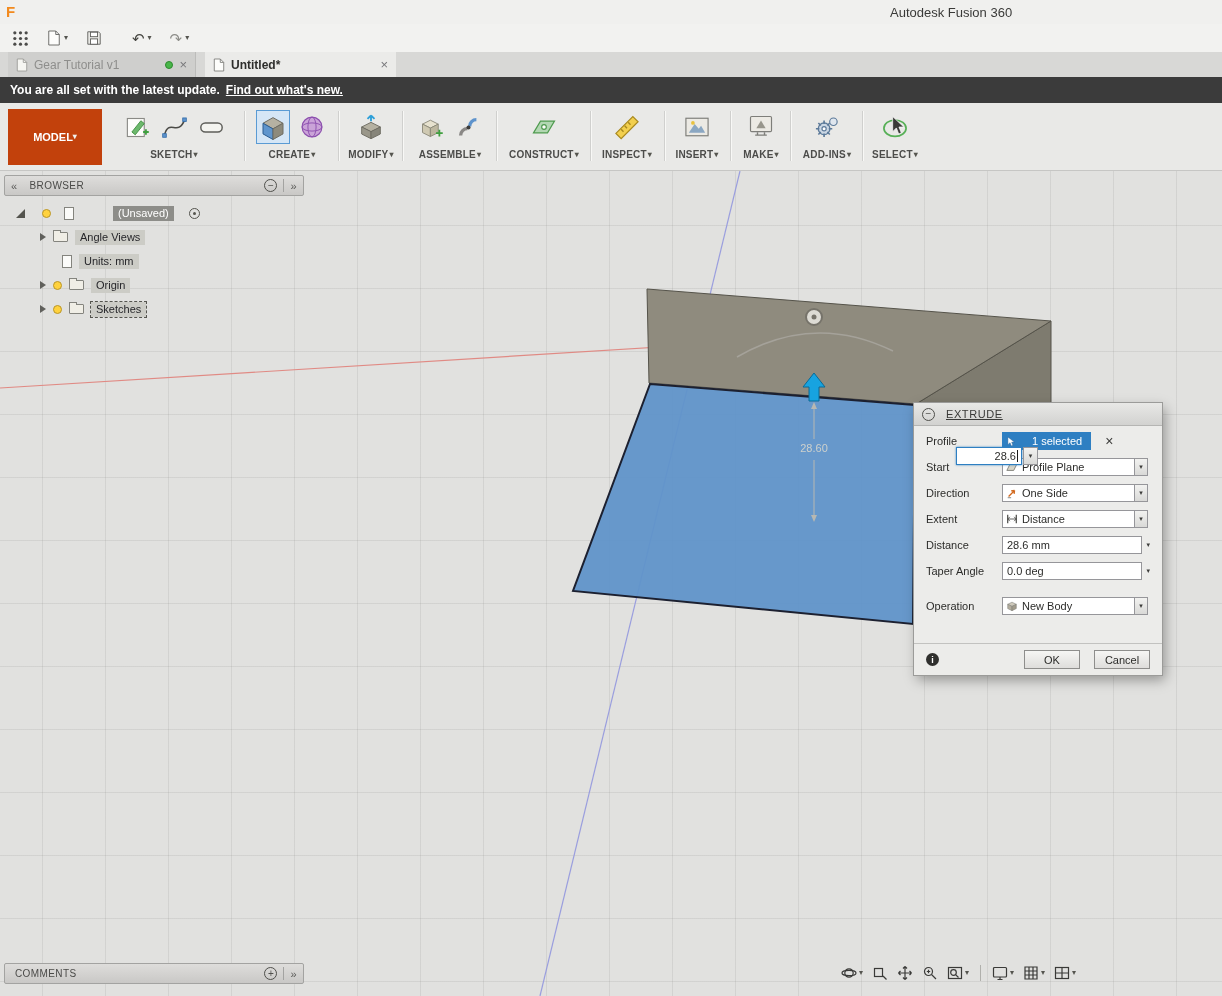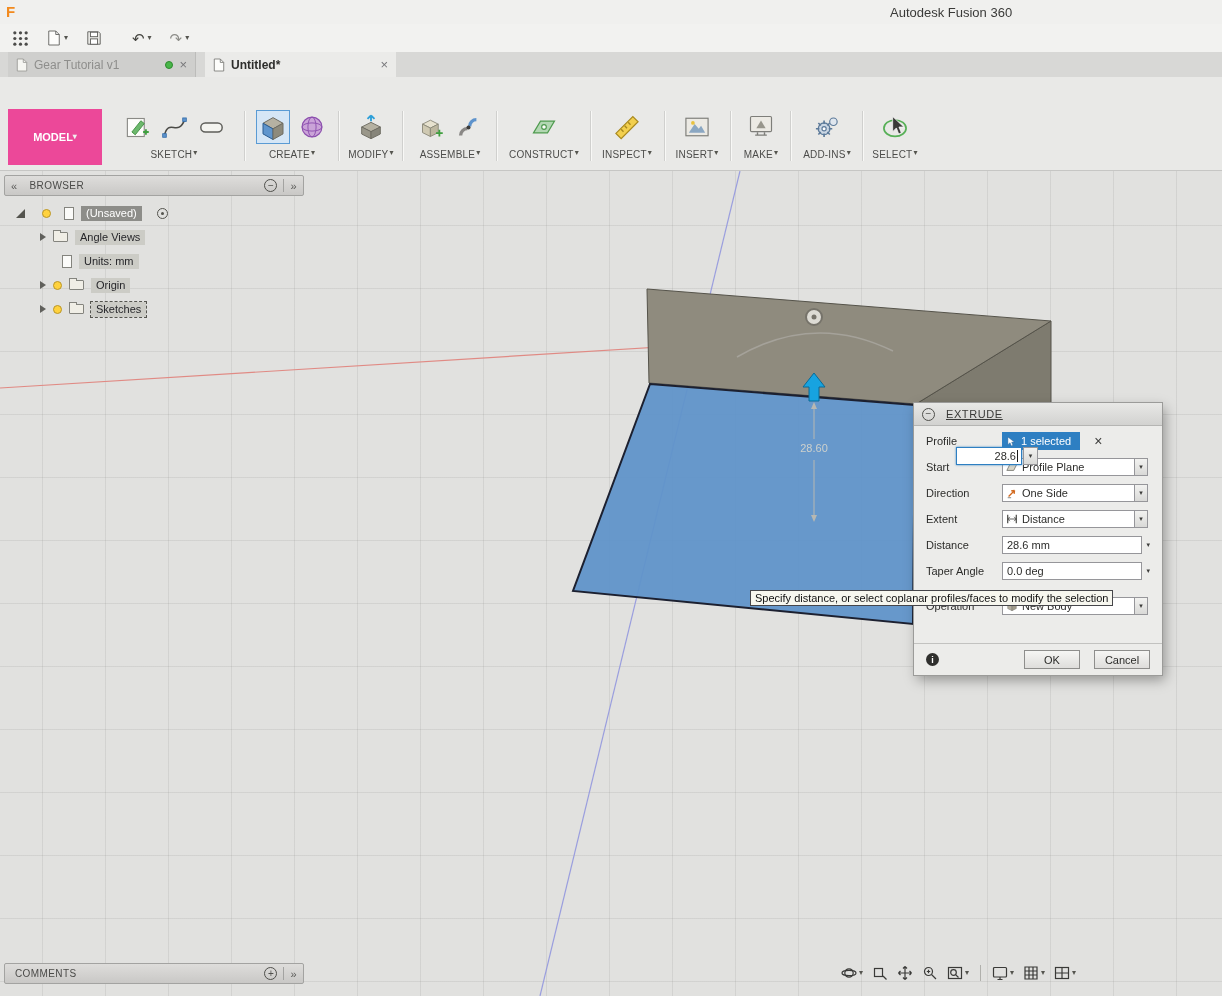--- a/index.html
+++ b/index.html
@@ -34,29 +34,29 @@
 
   
   .notifbar { position:absolute; left:0; top:77px; width:1222px; height:26px; background:#3b3b3b;
               color:#fff; display:flex; align-items:center; gap:6px; padding-left:10px;
               font-size:12px; font-weight:bold; z-index:6; }
   .notiflink { color:#fff; text-decoration:underline; }
 
   
   .ribbon { position:absolute; left:0; top:103px; width:1222px; height:68px; background:#e9e9e7;
             border-bottom:1px solid #c6c6c4; z-index:5; }
-  .workspace { position:absolute; left:8px; top:6px; width:94px; height:56px; background:#ec4899;
+  .workspace { position:absolute; left:8px; top:6px; width:94px; height:56px; background:#c2410c;
                color:#fff; font-size:11px; font-weight:bold; display:flex; align-items:center;
                justify-content:center; }
   .rgroup { position:absolute; top:5px; height:60px; }
   .ricons { display:flex; justify-content:center; align-items:center; gap:6px; height:38px; }
   .ribtn { background:none; border:1px solid transparent; padding:1px; display:flex; align-items:center; }
   .ribtn.active { background:#d5e6f6; border-color:#5a9bd4; }
   .rlabel { margin-top:3px; font-size:10px; color:#4c4c4a; display:flex; justify-content:center;
-            gap:1px; letter-spacing:.2px; }
+            align-items:center; gap:1px; letter-spacing:.2px;font-weight:bold; }
   .vsep { position:absolute; top:8px; width:1px; height:50px; background:#d0d0ce; box-shadow:1px 0 0 #f8f8f6; }
 
   
   .viewport { position:absolute; left:0; top:171px; width:1222px; height:825px; background-color:#e1e1df;
               background-image:linear-gradient(rgba(130,130,124,.15) 1px, transparent 1px),
                                linear-gradient(90deg, rgba(130,130,124,.15) 1px, transparent 1px);
               background-size:63px 63px; background-position:-21px -9px; }
   .scene { position:absolute; left:0; top:0; }
 
   
@@ -73,21 +73,21 @@
   .trow { position:absolute; height:18px; display:flex; align-items:center; gap:7px; z-index:10; }
   .expander { width:0; height:0; border-left:6px solid #60605c; border-top:4.5px solid transparent;
               border-bottom:4.5px solid transparent; }
   .rootmark { width:0; height:0; border-bottom:9px solid #54544e; border-left:9px solid transparent; }
   .bulb { width:9px; height:9px; border-radius:50%; background:#ffd23e; border:1px solid #b8952a; }
   .folder { width:15px; height:10px; background:#f0eee6; border:1px solid #84847e; border-radius:1px; position:relative; }
   .folder::before { content:""; position:absolute; top:-3px; left:-1px; width:6px; height:2px;
                     background:#f0eee6; border:1px solid #84847e; border-bottom:none; }
   .doc { width:10px; height:13px; background:#fbfbf9; border:1px solid #84847e; }
   .chip { background:#ccccc6; color:#26262a; font-size:11px; padding:0 5px; line-height:15px; white-space:nowrap; }
-  .chip.rootchip { background:#8d8d89; color:#fff; }
+  .chip.rootchip { background:#8d8d89; color:#fff;margin-left:32px; }
   .chip.focused { outline:1px dashed #55554f; outline-offset:0px; }
   .target { width:11px; height:11px; border:1.5px solid #54544e; border-radius:50%;
             display:flex; align-items:center; justify-content:center; }
   .target::after { content:""; width:3px; height:3px; border-radius:50%; background:#54544e; }
 
   
   .dialog { position:absolute; left:914px; top:403px; width:248px; height:272px; background:#ececea;
             box-shadow:0 0 0 1px #9b9b99, 3px 5px 12px rgba(0,0,0,.35); z-index:30; }
   .dlg-header { position:absolute; left:0; top:0; right:0; height:23px;
                 background:linear-gradient(#e8e8e6,#d2d2d0); border-bottom:1px solid #b5b5b3;
@@ -96,21 +96,21 @@
   .dlg-row { position:absolute; left:0; right:0; height:20px; display:flex; align-items:center; padding:0 12px; }
   .dlg-label { width:76px; flex-shrink:0; color:#2c2c2a; }
   .dd { display:flex; align-items:stretch; width:146px; height:18px; background:#fff; border:1px solid #96969a; }
   .ddicon { width:17px; display:flex; align-items:center; justify-content:center; }
   .ddtext { flex:1; display:flex; align-items:center; padding-left:2px; white-space:nowrap; overflow:hidden; }
   .ddbtn { width:13px; background:linear-gradient(#f2f2f0,#d9d9d7); border-left:1px solid #96969a;
            display:flex; align-items:center; justify-content:center; font-size:7px; color:#3c3c3a; }
   .inputbox { width:144px; height:18px; background:#fff; border:1px solid #96969a;
               display:flex; align-items:center; padding:0 4px; }
   .mini-caret { font-size:7px; color:#3c3c3a; margin-left:4px; }
-  .sel-chip { display:flex; align-items:center; gap:5px; height:18px; background:#2e7fc2; color:#fff; padding:0 9px 0 5px; }
+  .sel-chip { display:flex; align-items:center; gap:16px; height:18px; background:#2e7fc2; color:#fff; padding:0 9px 0 5px; }
   .chip-x { margin-left:14px; font-size:14px; color:#3c3c3a; }
   .dlg-footer { position:absolute; left:0; right:0; top:240px; height:32px; border-top:1px solid #c2c2c0;
                 display:flex; align-items:center; padding:0 12px; }
   .btn { height:19px; min-width:56px; background:linear-gradient(#f6f6f4,#dedddb); border:1px solid #8e8e8c;
          font-size:11px; color:#2c2c2a; padding:0 8px; }
   .info-circle { width:13px; height:13px; border-radius:50%; background:#2f2f2d; color:#fff; display:flex;
                  align-items:center; justify-content:center; font-size:9px; font-weight:bold; }
 
   
   .float-input { position:absolute; left:956px; top:447px; width:66px; height:18px; background:#fff;
@@ -194,20 +194,24 @@
     <div class="tab active">
       <svg viewBox="0 0 14 16" width="12" height="14">
           <path d="M1.5 1 h7 l4 4 v10 h-11 z" fill="#fdfdfb" stroke="#7a7a76"></path>
           <path d="M8.5 1 v4 h4" fill="none" stroke="#7a7a76"></path>
         </svg>
       <span class="tablabel">Untitled*</span>
       <span class="tabclose">×</span>
     </div>
   </div>
 
+  <div class="notifbar">
+    <span>You are all set with the latest update.</span>
+    <a class="notiflink">Find out what's new.</a>
+  </div>
 
   <div class="ribbon">
     <div class="workspace">
       <span>MODEL</span>
       <span class="caret light">▾</span>
     </div>
 
     <div class="rgroup" style="left:108px;width:132px">
       <div class="ricons">
         <button class="ribtn">
@@ -633,15 +637,14 @@
   </div>
 
   <div class="float-input">
     <span>28.6</span>
     <span class="fi-caret"></span>
   </div>
   <div class="float-btn">
     <span>▾</span>
   </div>
 
-  <div class="tooltip">Specify distance, or select coplanar profiles/faces to modify the selection</div>
 
 </div>
 
 </body></html>

